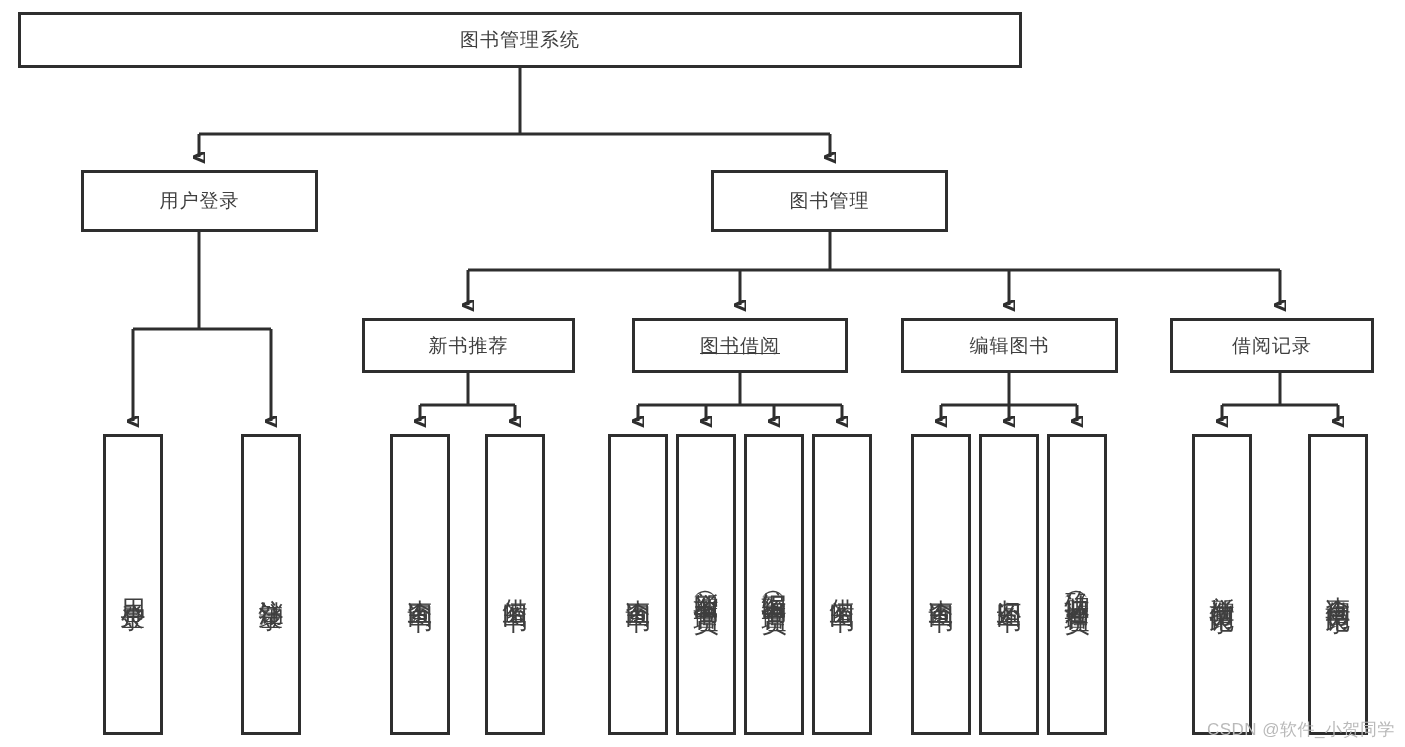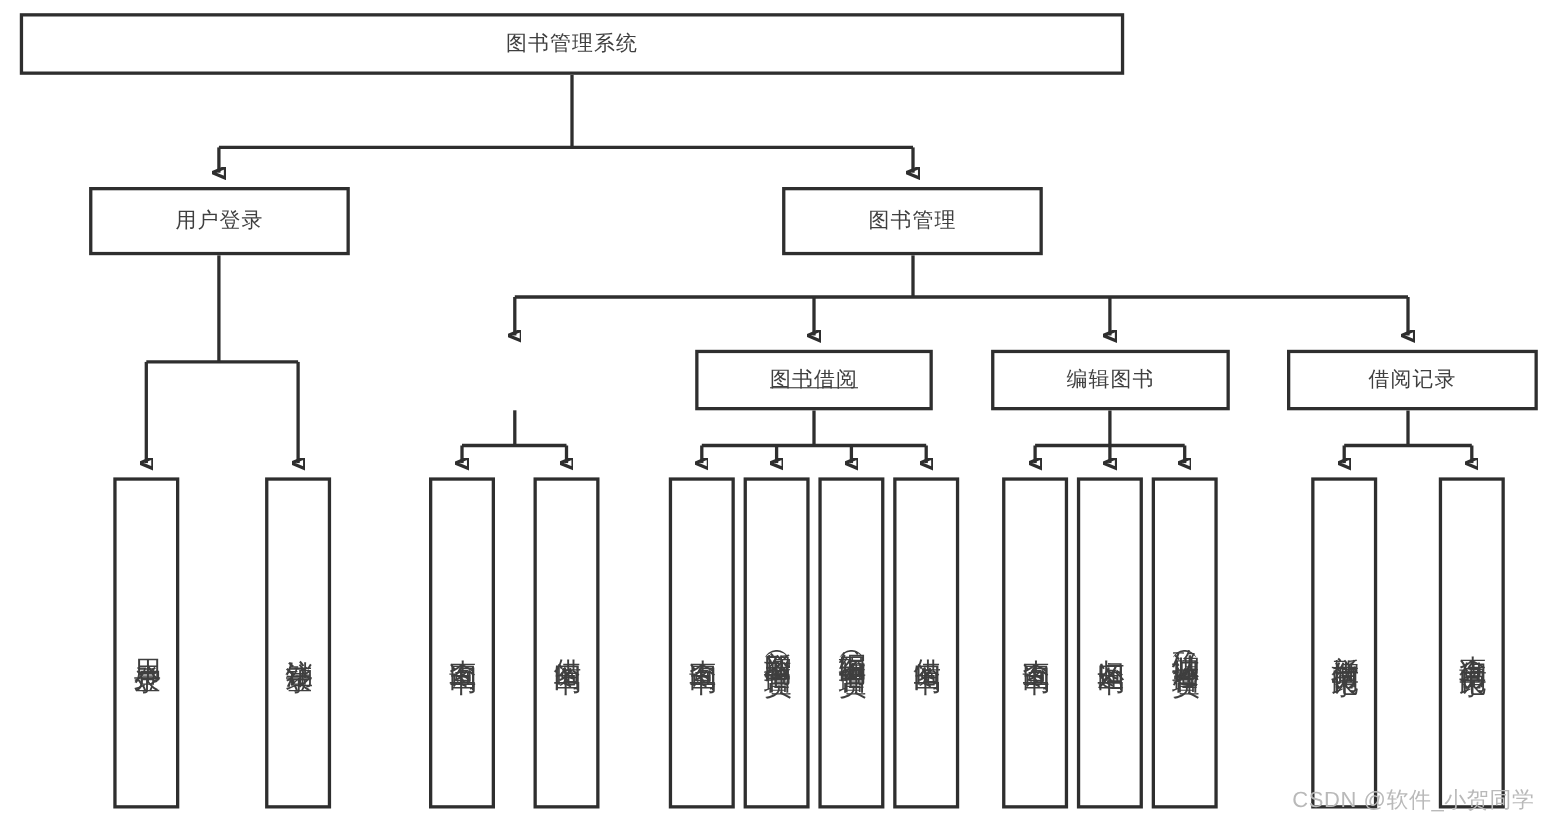--- a/index.html
+++ b/index.html
@@ -48,21 +48,21 @@
   .node.vertical{
     align-items:center;
     justify-content:center;
     padding:4px 0;
   }
 
   
   .watermark{
     position:absolute;
     right:10px;bottom:6px;
-    font-size:20px;
+    font-size:17px;
     color:#b9b9b9;
     letter-spacing:0.5px;
     z-index:5;
     white-space:nowrap;
   }
 </style>
 </head>
 <body>
 
 <div id="diagram-root">
@@ -133,27 +133,30 @@
     <span class="label">图书管理系统</span>
   </div>
 
   <div class="node" style="left:81px;top:170px;width:237px;height:62px;">
     <span class="label">用户登录</span>
   </div>
   <div class="node" style="left:711px;top:170px;width:237px;height:62px;">
     <span class="label">图书管理</span>
   </div>
 
+  <div class="node" style="left:362px;top:318px;width:213px;height:55px;">
+    <span class="label">新书推荐</span>
+  </div>
   <div class="node" style="left:632px;top:318px;width:216px;height:55px;text-decoration:underline;">
     <span class="label">图书借阅</span>
   </div>
   <div class="node" style="left:901px;top:318px;width:217px;height:55px;">
     <span class="label">编辑图书</span>
   </div>
-  <div class="node" style="left:1170px;top:318px;width:228px;height:55px;text-align:right;">
+  <div class="node" style="left:1170px;top:318px;width:204px;height:55px;text-align:right;">
     <span class="label">借阅记录</span>
   </div>
 
   <div class="node vertical" style="left:103px;top:434px;width:60px;height:301px;">
     <span class="label">用户登录</span>
   </div>
   <div class="node vertical" style="left:241px;top:434px;width:60px;height:301px;">
     <span class="label">注销登录</span>
   </div>
 

